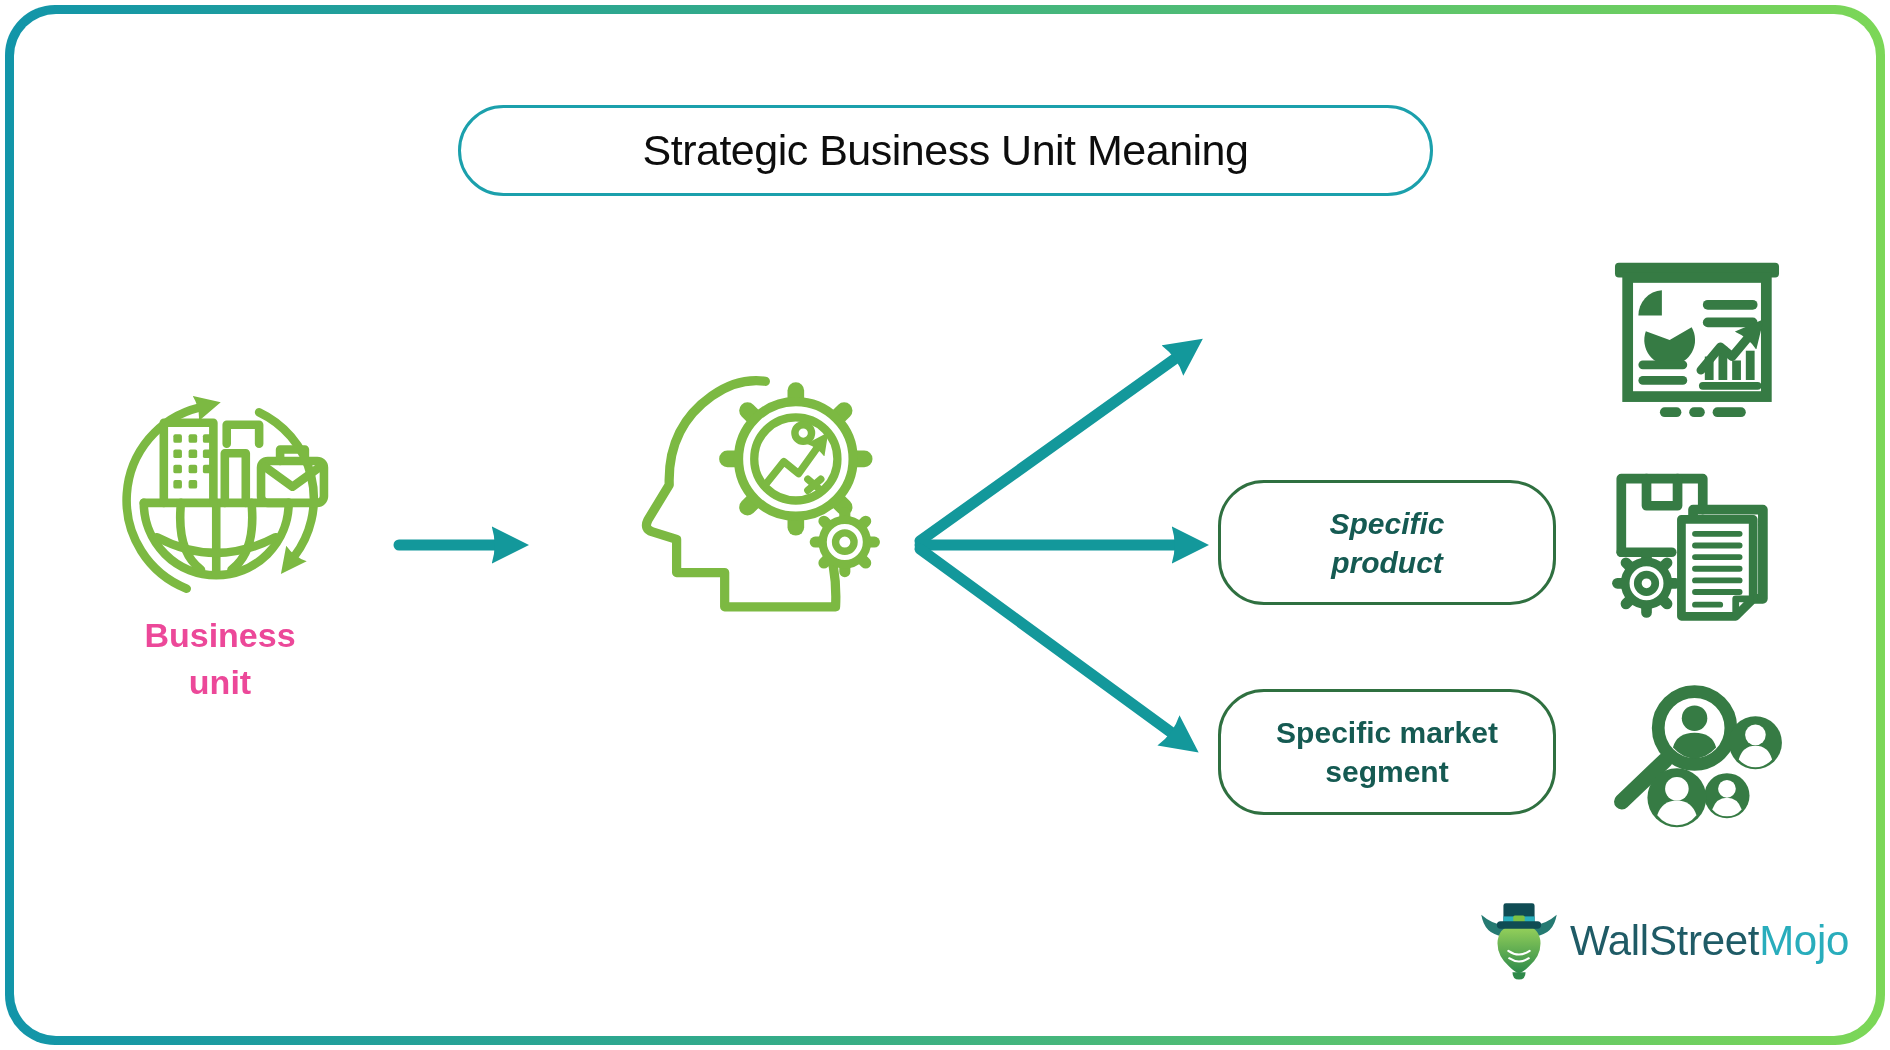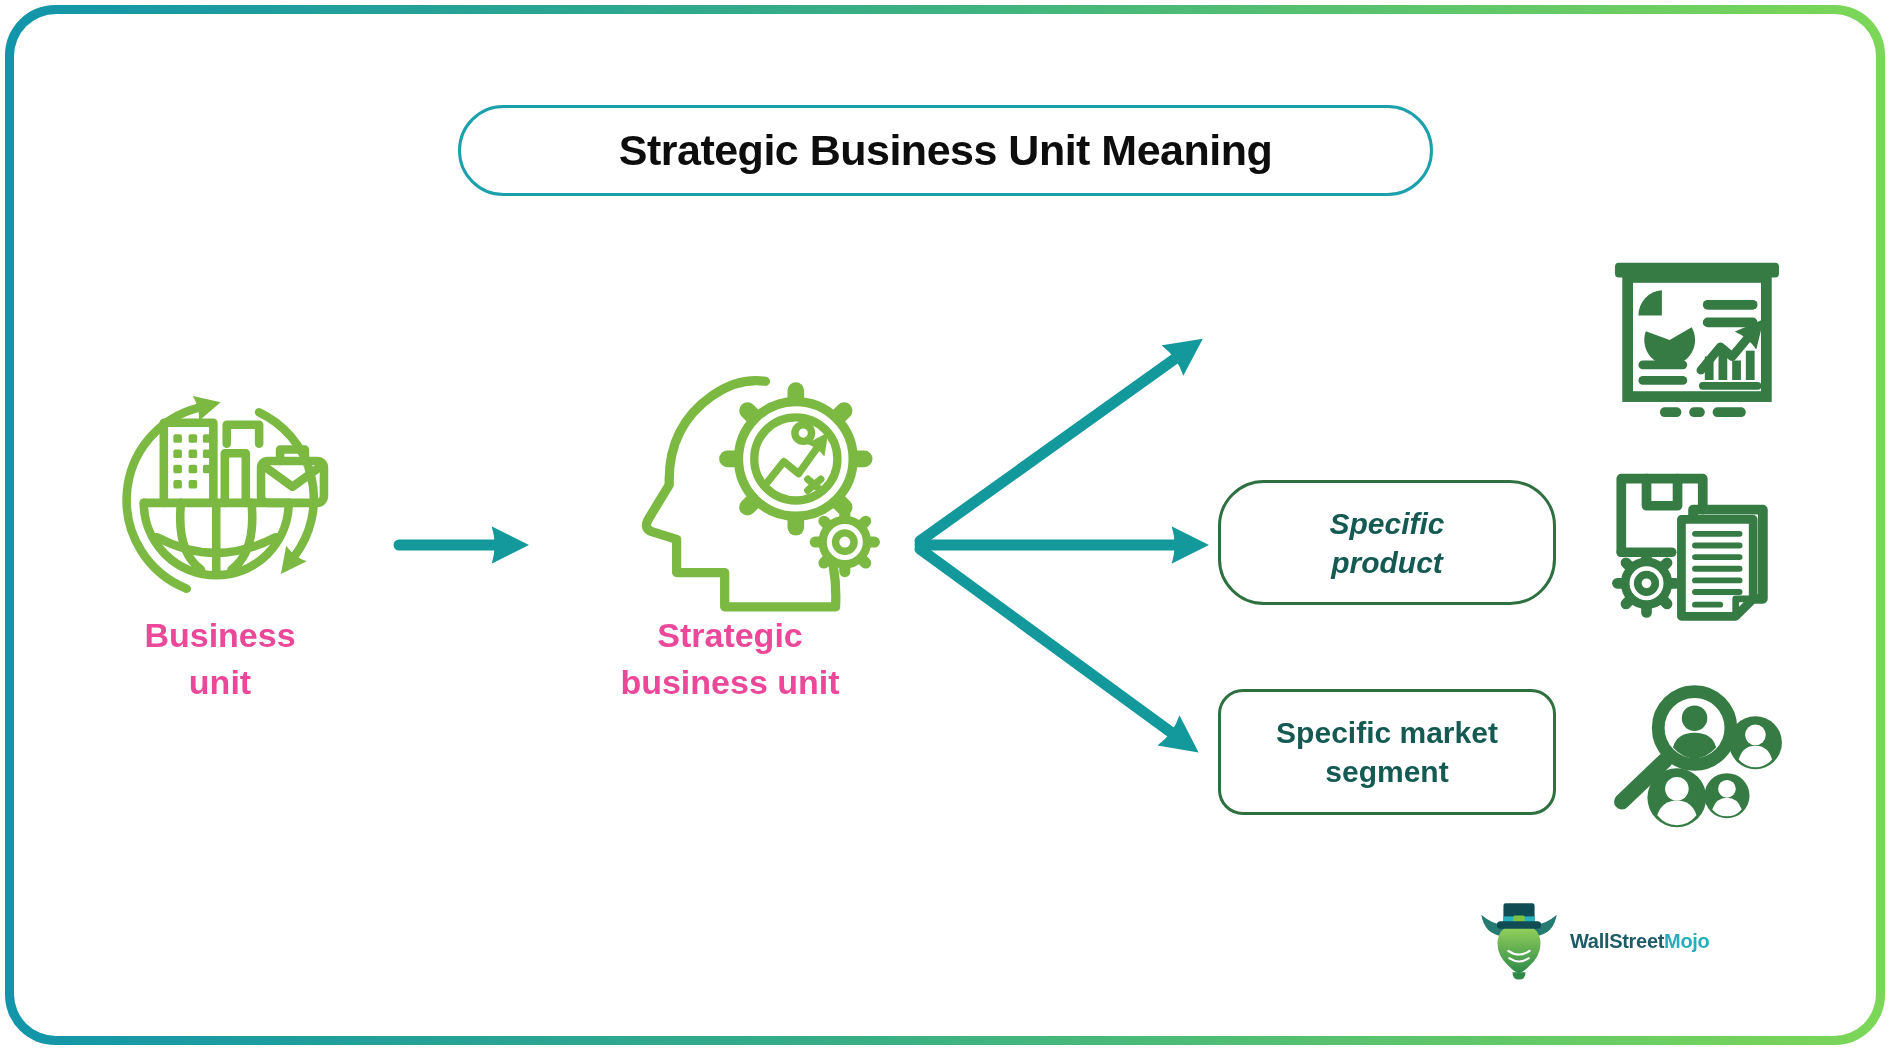--- a/index.html
+++ b/index.html
@@ -11,49 +11,49 @@
   .frame { position:absolute; inset:5px; border-radius:50px;
            background:linear-gradient(90deg,#1295A9 0%, #38AE85 45%, #7CD757 100%); }
   .frame-inner { position:absolute; inset:9px; border-radius:42px; background:#ffffff; }
 
   .abs { position:absolute; }
 
   
   .title-box { left:458px; top:105px; width:975px; height:91px;
                border:3px solid #1BA0AC; border-radius:46px;
                display:flex; align-items:center; justify-content:center; background:#fff; }
-  .title-text { font-size:43px; font-weight:700; color:#0d0d0d; letter-spacing:-0.5px; }
+  .title-text { font-size:43px; font-weight:400; color:#0d0d0d; letter-spacing:-0.5px; }
 
   
   .node-label { font-size:34px; font-weight:700; color:#ec4899; text-align:center;
                 line-height:1.38; white-space:pre-line; }
   .business-label  { left:80px;  top:612px; width:280px; }
   .strategic-label { left:540px; top:612px; width:380px; }
 
   
   .obox { border:3px solid #2F7040; border-radius:46px; background:#fff;
           display:flex; align-items:center; justify-content:center; }
   .obox-label { font-size:30px; font-weight:700; color:#155A52; text-align:center;
                 line-height:1.3; white-space:pre-line; }
   .obox1 { left:1218px; top:276px; width:338px; height:122px; }
   .obox2 { left:1218px; top:480px; width:338px; height:125px;font-style:italic; }
-  .obox3 { left:1218px; top:689px; width:338px; height:126px;border-radius:25px; }
+  .obox3 { left:1218px; top:689px; width:338px; height:126px; }
 
   
   .biz-icon   { left:100px;  top:358px; width:242px; height:244px; }
   .head-icon  { left:602px;  top:348px; width:286px; height:268px; }
   .chart-icon { left:1606px; top:255px; width:182px; height:166px; }
   .prod-icon  { left:1606px; top:465px; width:178px; height:160px; }
   .seg-icon   { left:1604px; top:672px; width:186px; height:162px; }
 
   .arrows-layer { left:0; top:0; width:1890px; height:1050px; pointer-events:none; }
 
   
   .logo { left:1478px; top:900px; display:flex; align-items:center; gap:10px; }
-  .logo-text { font-size:20px; font-weight:700; letter-spacing:-0.3px; }
+  .logo-text { font-size:42px; font-weight:400; letter-spacing:-0.3px; }
   .logo-text .p1 { color:#1F5B66; }
   .logo-text .p2 { color:#29ADBC; }
 </style>
 </head>
 <body>
 
 <div class="stage">
 
   <div class="frame">
     <div class="frame-inner"></div>
@@ -158,22 +158,20 @@
       <line x1="241" y1="227" x2="235.4" y2="232.6"></line>
       <line x1="234" y1="210" x2="226" y2="210"></line>
       <line x1="241" y1="193" x2="235.4" y2="187.4"></line>
       <line x1="258" y1="186" x2="258" y2="178"></line>
       <line x1="275" y1="193" x2="280.6" y2="187.4"></line>
     </g>
     <circle cx="258" cy="210" r="24" fill="#ffffff" stroke="#7CB942" stroke-width="9"></circle>
     <circle cx="258" cy="210" r="10" fill="none" stroke="#7CB942" stroke-width="8"></circle>
   </svg>
 
-  <div class="abs node-label strategic-label">Strategic
-business unit</div>
 
   <div class="abs obox obox2">
     <div class="obox-label">Specific
 product</div>
   </div>
   <div class="abs obox obox3">
     <div class="obox-label">Specific market
 segment</div>
   </div>
 

